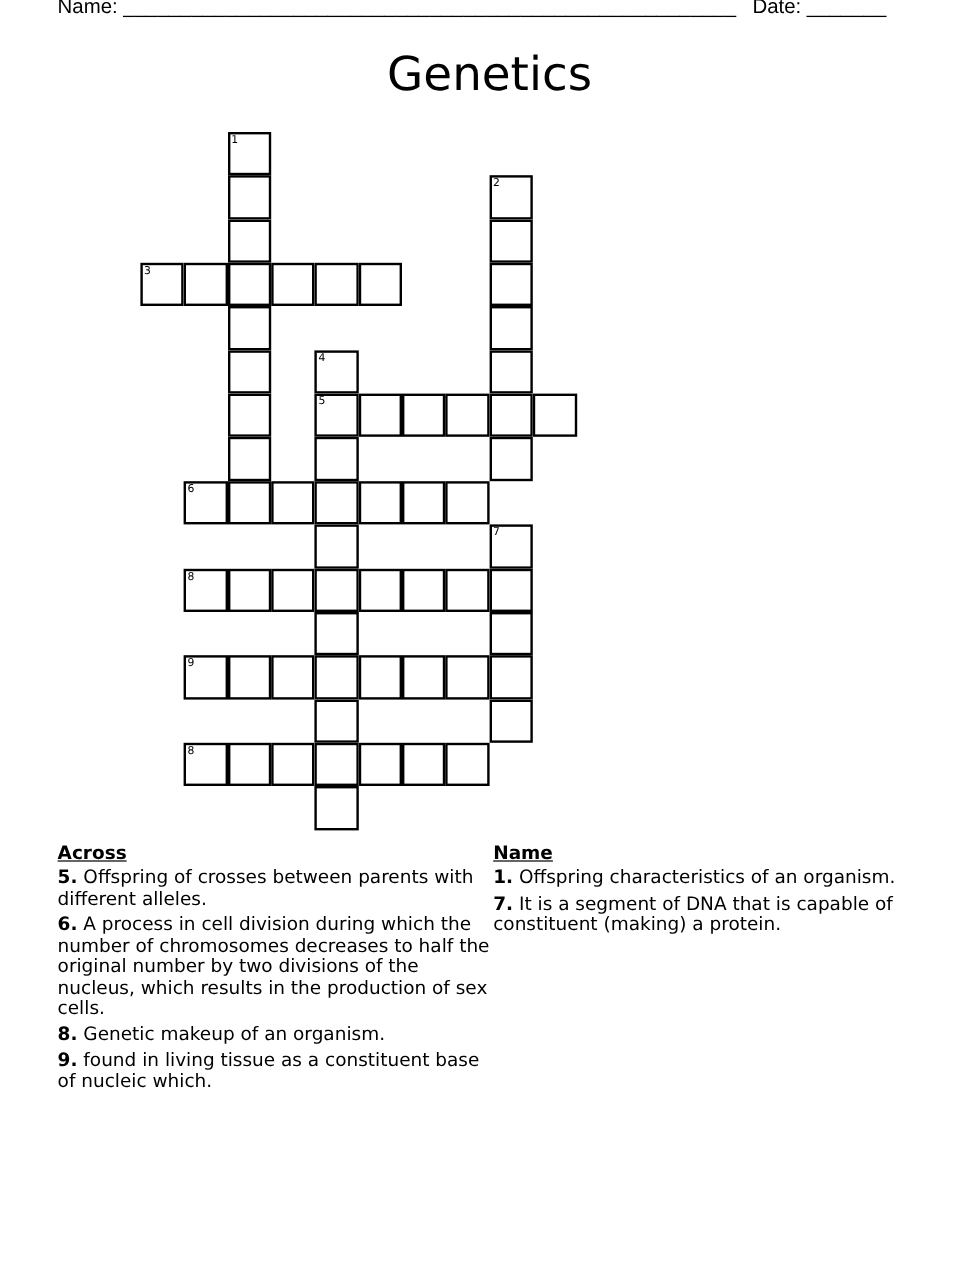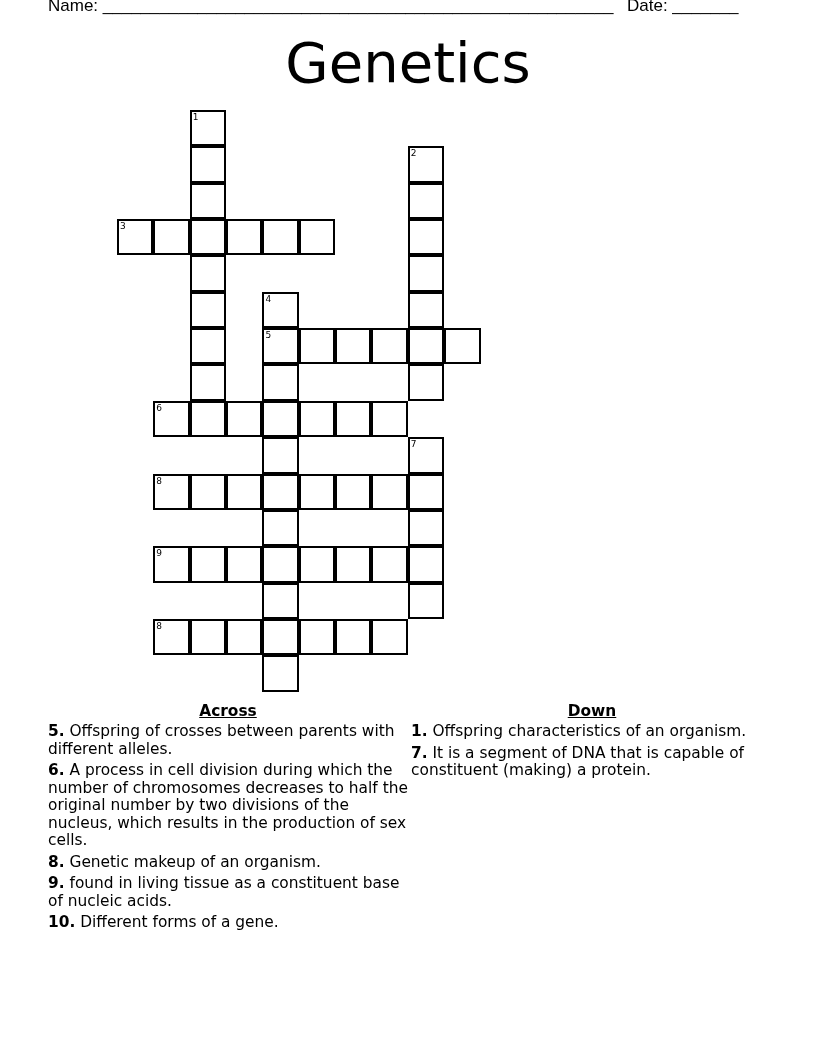--- a/index.html
+++ b/index.html
@@ -1,31 +1,31 @@
 <!DOCTYPE html>
 <html><head>
 <meta charset="utf-8">
 <style>
   html, body { margin: 0; padding: 0; background: #ffffff; }
   body { width: 816px; height: 1056px; position: relative; overflow: hidden; color: #000; }
   .hdr { position: absolute; top: -4px; font-family: "Liberation Sans", sans-serif; font-size: 17px; white-space: pre; }
   .hdr-name { left: 48px; }
   .hdr-date { left: 627px; }
   .title { position: absolute; top: 30px; left: 0; width: 816px; text-align: center;
-           font-family: "DejaVu Sans", sans-serif; font-size: 56px; line-height: 66px; }
+           font-family: "DejaVu Sans", sans-serif; font-size: 39px; line-height: 66px; }
   #grid { position: absolute; left: 0; top: 0; width: 816px; height: 700px; }
   .cell { position: absolute; width: 36.4px; height: 36.4px; box-sizing: border-box;
           border: 2px solid #000; background: #fff; }
   .cell .num { position: absolute; left: 1px; top: 0px; font-family: "DejaVu Sans", sans-serif;
                font-size: 9px; line-height: 10px; }
   .clues { position: absolute; top: 702px; font-family: "DejaVu Sans", sans-serif; font-size: 15.4px;
            line-height: 17.5px; }
   .clues-across { left: 48px; width: 360px; }
   .clues-down { left: 411px; width: 362px; }
-  .clues h3 { margin: 0 0 3px 0; font-size: 15.4px; font-weight: bold; text-decoration: underline; line-height: 18px; text-align: center; }
+  .clues h3 { margin: 0 0 3px 0; font-size: 15.4px; font-weight: bold; text-decoration: underline; line-height: 18px; }
   .clue { margin: 0 0 4px 0; }
   .clue .n { font-weight: bold; }
 </style>
 </head>
 <body>
 
 <div class="hdr hdr-name">Name: ______________________________________________________</div>
 <div class="hdr hdr-date">Date: _______</div>
 
 <div class="title">Genetics</div>
@@ -115,21 +115,20 @@
     <div class="cell" style="left: 298.75px; top: 618.9px;"></div>
     <div class="cell" style="left: 335.1px; top: 618.9px;"></div>
     <div class="cell" style="left: 371.45px; top: 618.9px;"></div>
   </div>
 
 <div class="clues clues-across">
   <h3>Across</h3>
   <div class="clue"><span class="n">5.</span> <span>Offspring of crosses between parents with different alleles.</span></div>
   <div class="clue"><span class="n">6.</span> <span>A process in cell division during which the number of chromosomes decreases to half the original number by two divisions of the nucleus, which results in the production of sex cells.</span></div>
   <div class="clue"><span class="n">8.</span> <span>Genetic makeup of an organism.</span></div>
-  <div class="clue"><span class="n">9.</span> <span>found in living tissue as a constituent base of nucleic acids.</span></div>
-  <div class="clue"><span class="n">10.</span> <span>Different forms of a gene.</span></div>
+  <div class="clue"><span class="n">9.</span> <span>found in living tissue as a constituent base of nucleic which.</span></div>
 </div>
 
 <div class="clues clues-down">
-  <h3>Down</h3>
+  <h3>Name</h3>
   <div class="clue"><span class="n">1.</span> <span>Offspring characteristics of an organism.</span></div>
   <div class="clue"><span class="n">7.</span> <span>It is a segment of DNA that is capable of constituent (making) a protein.</span></div>
 </div>
 
 </body></html>

